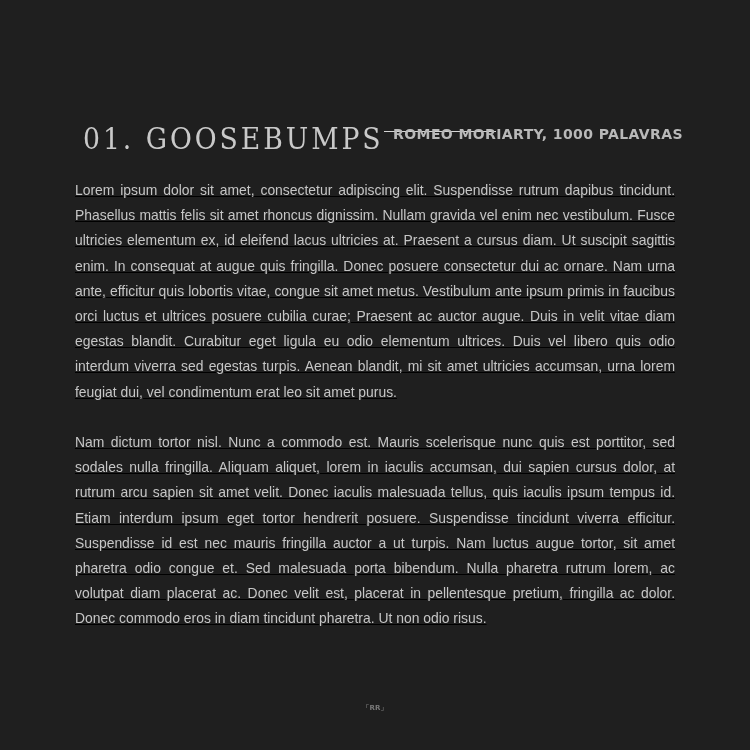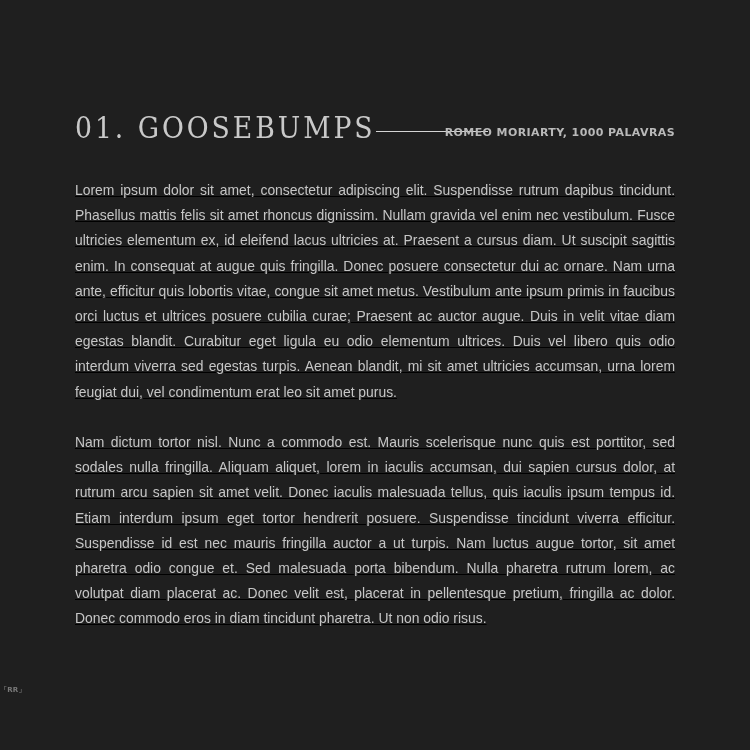--- a/index.html
+++ b/index.html
@@ -15,25 +15,25 @@
     }
     .page {
       position: absolute;
       left: 75px;
       top: 0;
       width: 600px;
     }
     .header {
       position: absolute;
       top: 114px;
-      left: 0;
+      left: 8px;
       width: 600px;
       height: 40px;
       display: flex;
-      align-items: flex-start;
+      align-items: flex-end;
     }
     .title {
       font-family: "DejaVu Serif", "Liberation Serif", serif;
       font-size: 29px;
       letter-spacing: 3.2px;
       color: #c9c9c9;
       white-space: nowrap;
       line-height: 1;
       font-weight: normal;
       margin: 0;
@@ -47,21 +47,21 @@
       width: 112px;
       height: 1px;
       background: #d4d4d4;
     }
     .byline {
       position: absolute;
       right: 0;
       top: 12px;
       font-family: "DejaVu Sans", "Liberation Sans", sans-serif;
       font-weight: bold;
-      font-size: 11px;
+      font-size: 14px;
       letter-spacing: 0.4px;
       color: #b9b9b9;
       text-transform: uppercase;
       white-space: nowrap;
     }
     .body {
       position: absolute;
       top: 178px;
       left: 0;
       width: 600px;
@@ -70,23 +70,24 @@
     .para {
       font-family: "Liberation Sans", sans-serif;
       font-size: 13.9px;
       line-height: 25.2px;
       color: #c6c6c6;
       text-align: justify;
       margin: 0 0 25.2px 0;
     }
     .footer-mark {
       position: absolute;
-      top: 685px;
+      top: 703px;
       left: 0;
       width: 750px;
+      text-align: center;
       font-family: "DejaVu Sans", sans-serif;
       font-weight: bold;
       font-size: 7px;
       color: #7a7a7a;
       letter-spacing: 0.2px;
     }
   </style>
 </head>
 <body>
 

